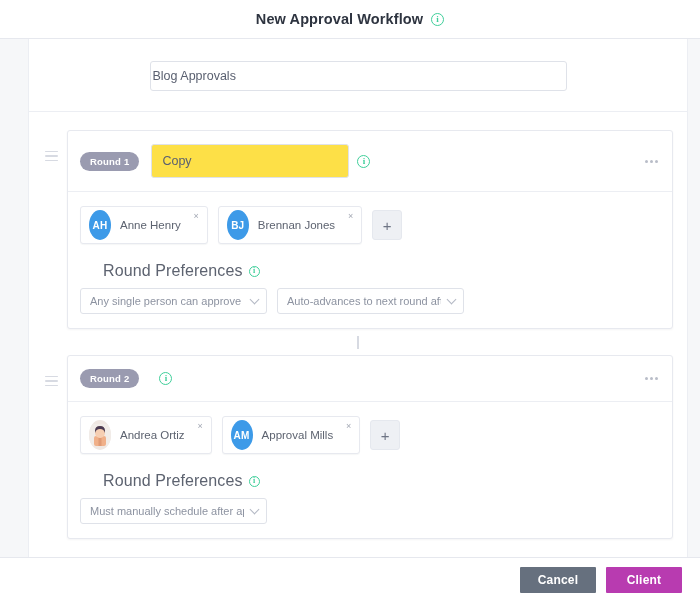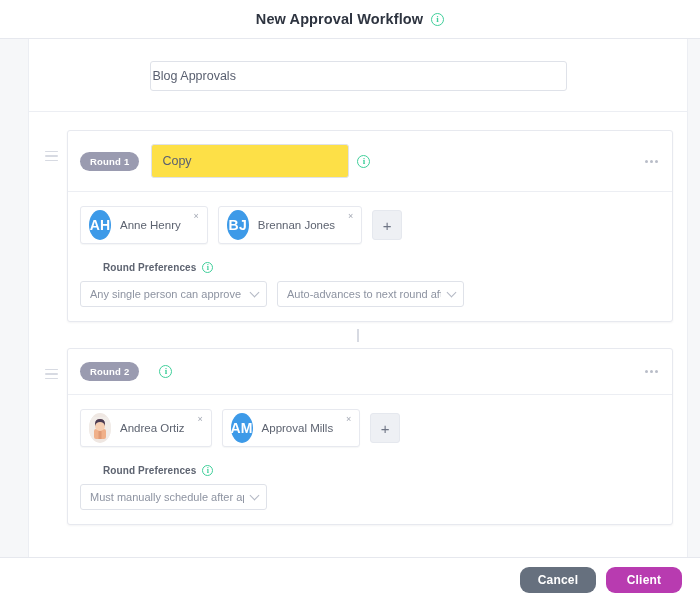--- a/index.html
+++ b/index.html
@@ -196,21 +196,21 @@
     border: 1px solid #e7e9ef;
     border-radius: 3px;
     padding: 0 26px 0 8px;
     box-shadow: 0 1px 1px rgba(32,40,60,.04);
   }
   .avatar {
     width: 22px; height: 30px;
     border-radius: 50%;
     background: #3d9ae8;
     color: #fff;
-    font-size: 14px;
+    font-size: 10px;
     font-weight: bold;
     display: flex;
     align-items: center;
     justify-content: center;
     flex: 0 0 auto;
     letter-spacing: .2px;
   }
   .avatar.photo {
     background: #efe7e2;
     overflow: hidden;
@@ -250,22 +250,22 @@
 
   .prefs {
     padding: 4px 12px 14px 12px;
   }
   .prefs-label-row {
     display: flex;
     align-items: center;
     margin-bottom: 8px;
   }
   .prefs-label {
-    font-size: 10px;
-    font-weight: bold;
+    font-size: 16px;
+    font-weight: normal;
     color: #5d6370;
     letter-spacing: .1px;
     padding-left: 23px;
   }
   .selects { display: flex; gap: 10px; }
   .select {
     position: relative;
     width: 187px;
     height: 26px;
     border: 1px solid #dfe2e9;
@@ -315,21 +315,21 @@
     display: flex;
     align-items: center;
     justify-content: flex-end;
     padding-right: 18px;
     gap: 10px;
   }
   .btn {
     height: 26px;
     min-width: 76px;
     border: none;
-    border-radius: 9px;
+    border-radius: 1px;
     color: #ffffff;
     font-size: 12px;
     font-weight: bold;
     font-family: "Liberation Sans", sans-serif;
     cursor: pointer;
     letter-spacing: .2px;
   }
   .btn-cancel { background: #66707e; }
   .btn-create { background: #b83bb0; }
 </style>

